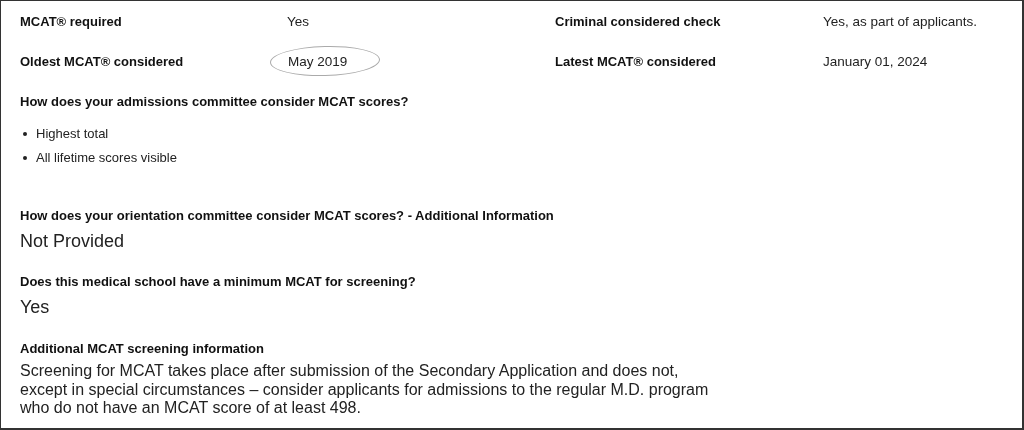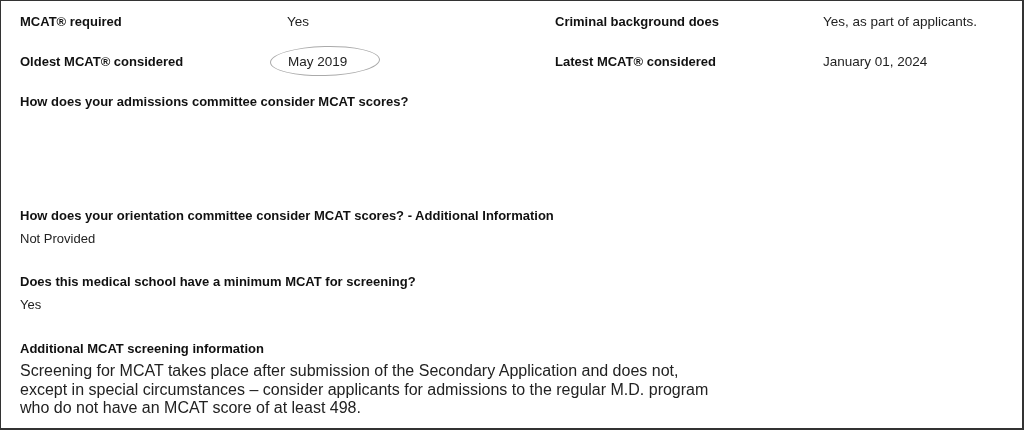--- a/index.html
+++ b/index.html
@@ -14,21 +14,21 @@
       border-left: 1px solid #333;
       border-top: 1px solid #333;
       border-right: 2px solid #333;
       border-bottom: 2px solid #333;
       box-sizing: border-box;
       width: 1024px; height: 430px;
     }
     .abs { position: absolute; white-space: nowrap; text-align: center; }
     .label { font-weight: bold; font-size: 13px; color: #111; }
     .value { font-size: 13.5px; color: #222; }
-    .text { font-size: 13px; color: #222; }
+    .text { font-size: 18px; color: #222; }
     .oval {
       position: absolute; left: 270px; top: 46px; width: 110px; height: 30px;
       border: 1.5px solid #aaa; border-radius: 50%;
       transform: rotate(-1.5deg);
       box-sizing: border-box;
     }
     ul.bullets { position: absolute; left: 20px; top: 124px; margin: 0; padding: 0; list-style: none; }
     ul.bullets li { font-size: 13px; color: #222; height: 24px; line-height: 20px; }
     ul.bullets li .dot { display: inline-block; width: 4px; height: 4px; background: #222; border-radius: 50%; margin: 0 9px 2px 3px; vertical-align: middle; }
     .para { position: absolute; left: 20px; top: 362px; width: 700px; font-size: 16px; line-height: 18.5px; color: #222; white-space: normal; }
@@ -38,28 +38,30 @@
 
 <div class="frame"></div>
 
 <div class="abs label" style="left:20px; top:14px;">MCAT® required</div>
 <div class="abs value" style="left:287px; top:14px;">Yes</div>
 
 <div class="abs label" style="left:20px; top:54px;">Oldest MCAT® considered</div>
 <div class="oval"></div>
 <div class="abs value" style="left:288px; top:54px;">May 2019</div>
 
-<div class="abs label" style="left:555px; top:14px;">Criminal background does</div>
+<div class="abs label" style="left:555px; top:14px;">Criminal considered check</div>
 <div class="abs value" style="left:823px; top:14px;">Yes, as part of applicants.</div>
 
 <div class="abs label" style="left:555px; top:54px;">Latest MCAT® considered</div>
 <div class="abs value" style="left:823px; top:54px;">January 01, 2024</div>
 
 <div class="abs label" style="left:20px; top:94px;">How does your admissions committee consider MCAT scores?</div>
 <ul class="bullets">
+  <li><span class="dot"></span><span>Highest total</span></li>
+  <li><span class="dot"></span><span>All lifetime scores visible</span></li>
 </ul>
 
 <div class="abs label" style="left:20px; top:208px;">How does your orientation committee consider MCAT scores? - Additional Information</div>
 <div class="abs text" style="left:20px; top:231px;">Not Provided</div>
 
 <div class="abs label" style="left:20px; top:274px;">Does this medical school have a minimum MCAT for screening?</div>
 <div class="abs text" style="left:20px; top:297px;">Yes</div>
 
 <div class="abs label" style="left:20px; top:341px;">Additional MCAT screening information</div>
 <div class="para">Screening for MCAT takes place after submission of the Secondary Application and does not, except in special circumstances – consider applicants for admissions to the regular M.D. program who do not have an MCAT score of at least 498.</div>

